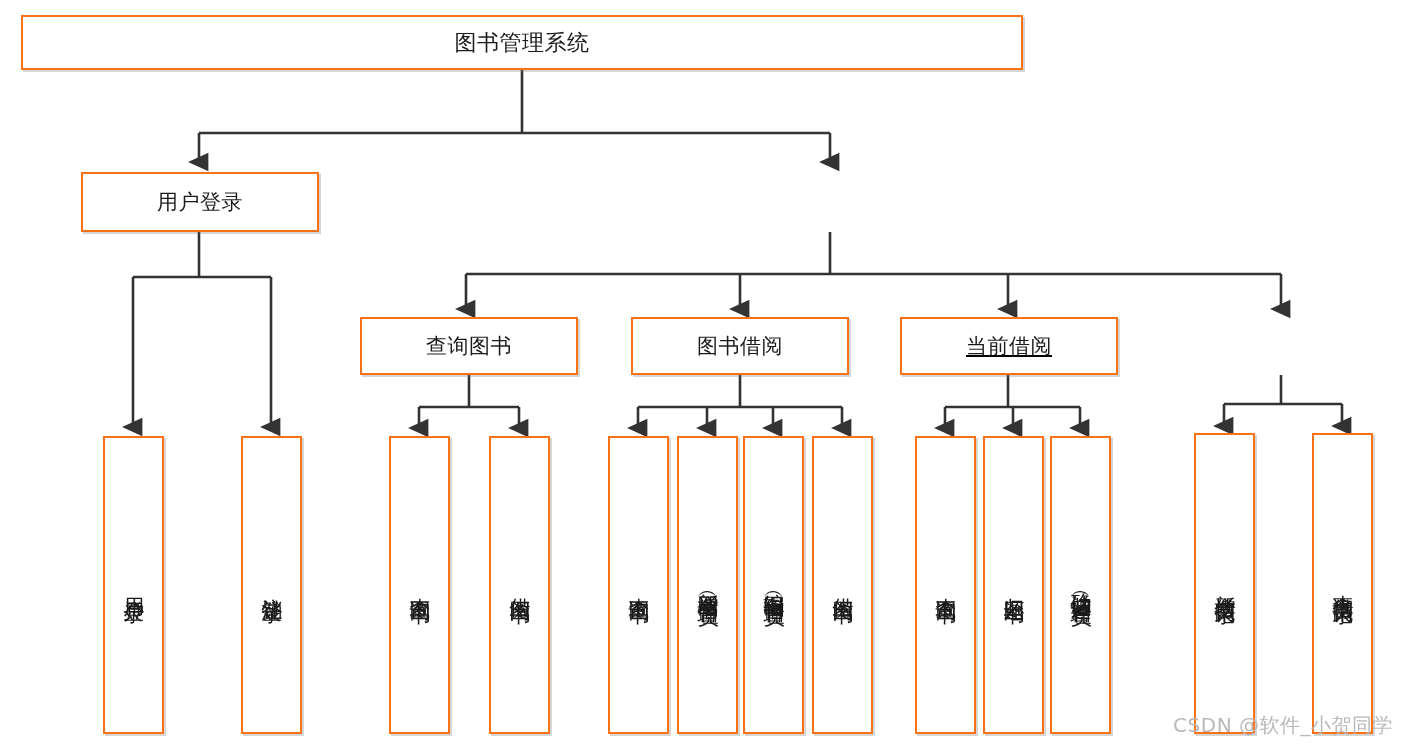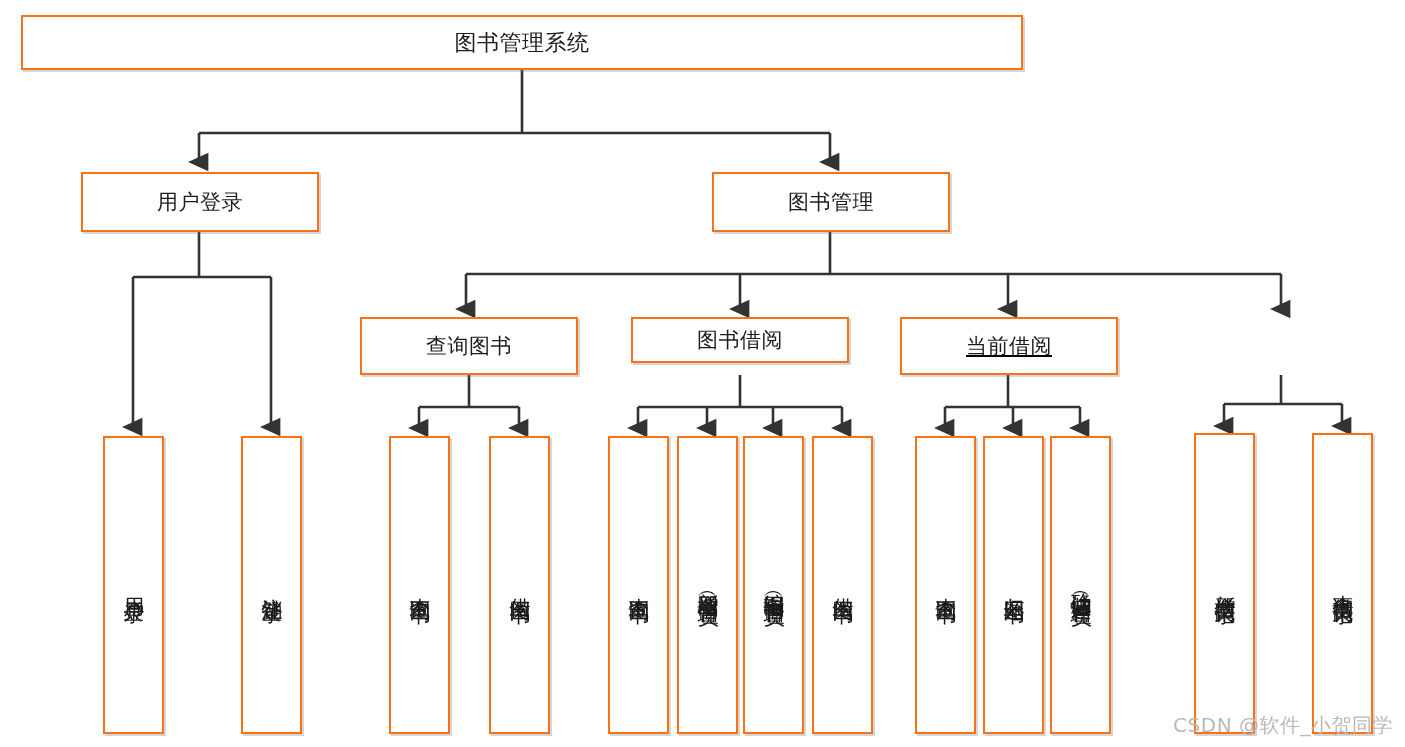--- a/index.html
+++ b/index.html
@@ -124,29 +124,26 @@
   </svg>
 
   <div class="node-box" style="left:21px; top:15px; width:1002px; height:55px;">
     <span class="node-label-h root-label">图书管理系统</span>
   </div>
 
   <div class="node-box" style="left:81px; top:172px; width:238px; height:60px;">
     <span class="node-label-h">用户登录</span>
   </div>
 
-  <div class="node-box" style="left:712px; top:172px; width:238px; height:60px;">
-    <span class="node-label-h">图书管理</span>
-  </div>
 
   <div class="node-box" style="left:360px; top:317px; width:218px; height:58px;">
     <span class="node-label-h">查询图书</span>
   </div>
 
-  <div class="node-box" style="left:631px; top:317px; width:218px; height:46px;">
+  <div class="node-box" style="left:631px; top:317px; width:218px; height:58px;">
     <span class="node-label-h">图书借阅</span>
   </div>
 
   <div class="node-box" style="left:900px; top:317px; width:218px; height:58px;text-decoration:underline;">
     <span class="node-label-h">当前借阅</span>
   </div>
 
 
   <div class="node-box" style="left:103px; top:436px; width:61px; height:298px;">
     <span class="node-label-v">用户登录</span>

